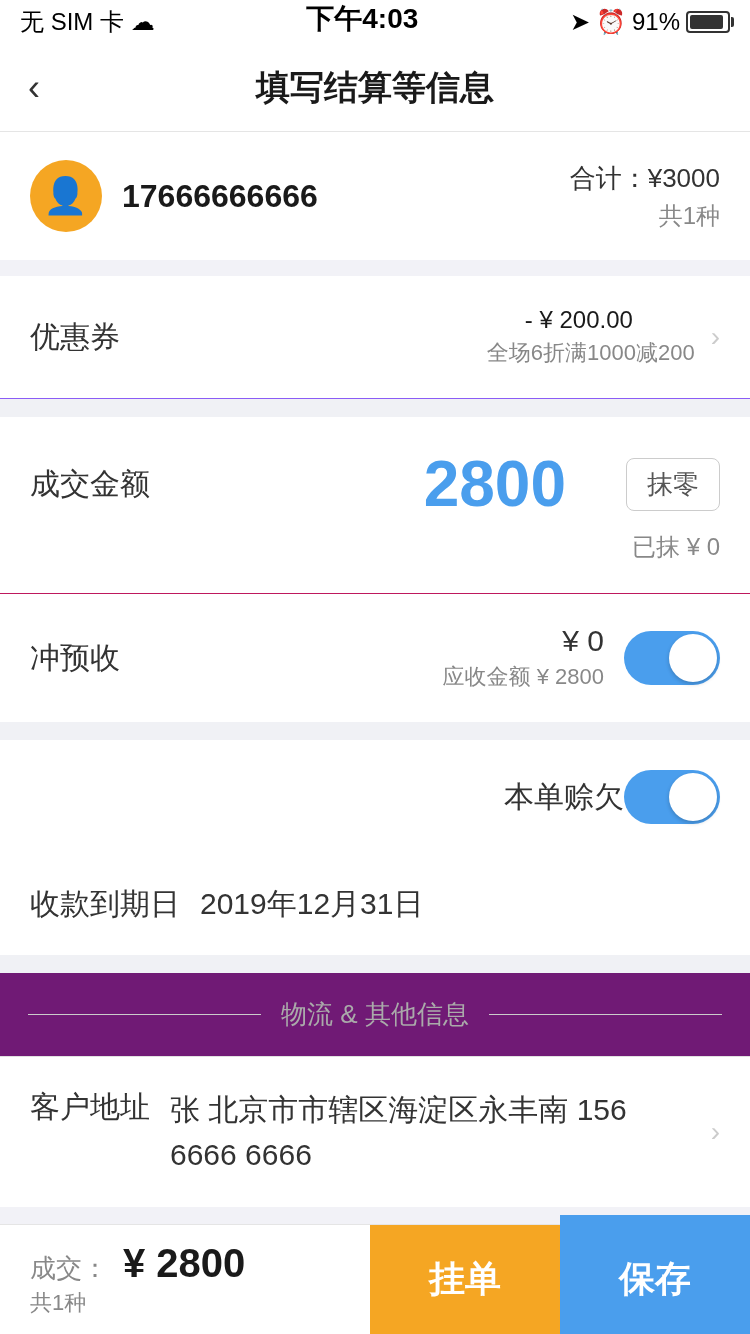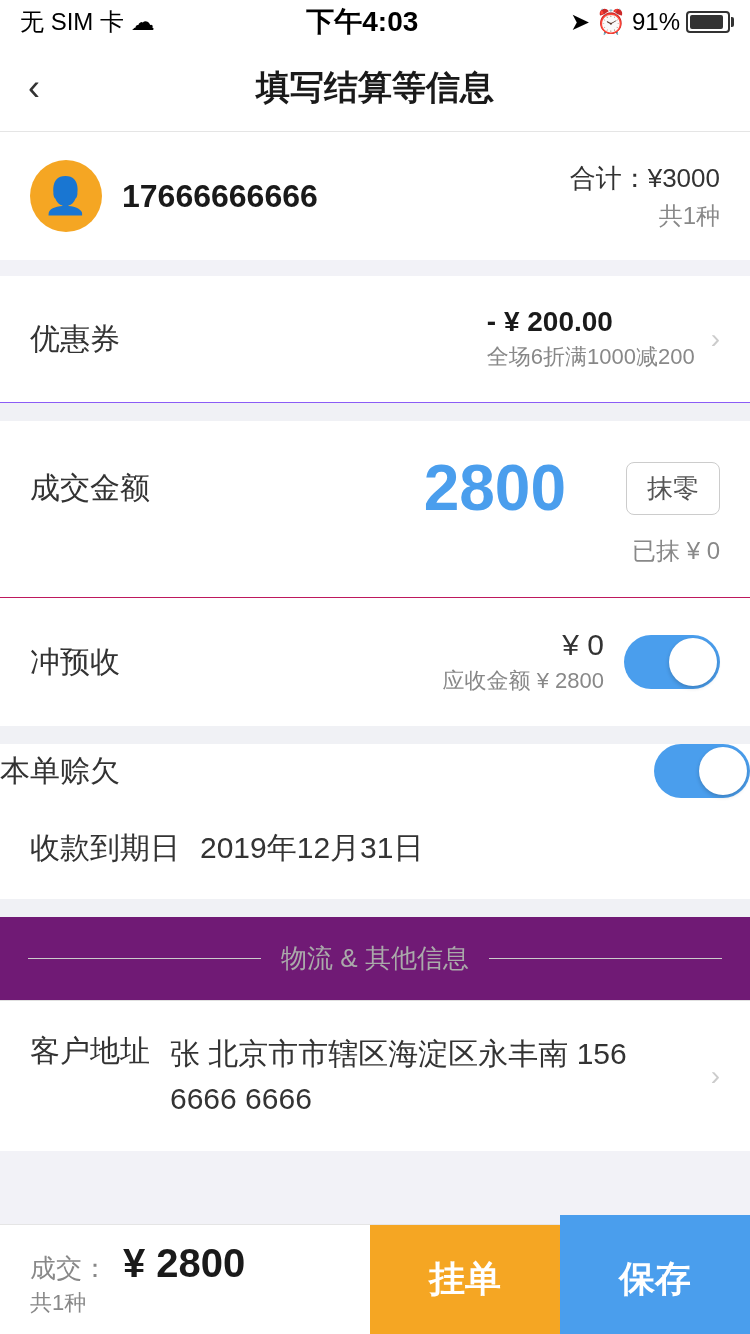--- a/index.html
+++ b/index.html
@@ -12,21 +12,20 @@
       position: relative;
       overflow-x: hidden;
     }
 
     
     .status-bar {
       width: 750px;
       height: 44px;
       background: #fff;
       display: flex;
-      align-items: center;
       justify-content: space-between;
       padding: 0 20px;
       font-size: 26px;
       font-weight: 500;
     }
     .status-left { display: flex; align-items: center; gap: 8px; font-size: 24px; }
     .status-center { font-size: 28px; font-weight: 600; }
     .status-right { display: flex; align-items: center; gap: 6px; font-size: 24px; }
     .battery-icon {
       width: 44px; height: 22px; border: 2px solid #333; border-radius: 4px;
@@ -108,23 +107,24 @@
     .row-label {
       font-size: 30px;
       color: #333;
     }
     .row-right {
       display: flex;
       align-items: center;
       gap: 16px;
     }
     .coupon-amount {
-      font-size: 28px;
-      font-weight: 700;
+      font-size: 24px;
+      font-weight: 400;
       color: #1a1a1a;
+      margin-left: 38px;
     }
     .coupon-desc {
       font-size: 22px;
       color: #888;
       margin-top: 4px;
       text-align: right;
     }
     .chevron-icon {
       font-size: 28px;
       color: #ccc;
@@ -195,23 +195,24 @@
       width: 48px; height: 48px; border-radius: 50%;
       background: #fff;
       position: absolute;
       top: 3px; right: 3px;
       box-shadow: 0 2px 4px rgba(0,0,0,0.2);
     }
 
     
     .pardon-row {
       background: #fff;
-      display: flex;
-      align-items: center;
-      justify-content: space-between;
+      padding: 30px;
+      display: flex;
+      align-items: center;
+      justify-content: flex-end;
       margin-bottom: 0;
     }
 
     
     .due-date-row {
       background: #fff;
       padding: 30px;
       display: flex;
       align-items: center;
       gap: 20px;

